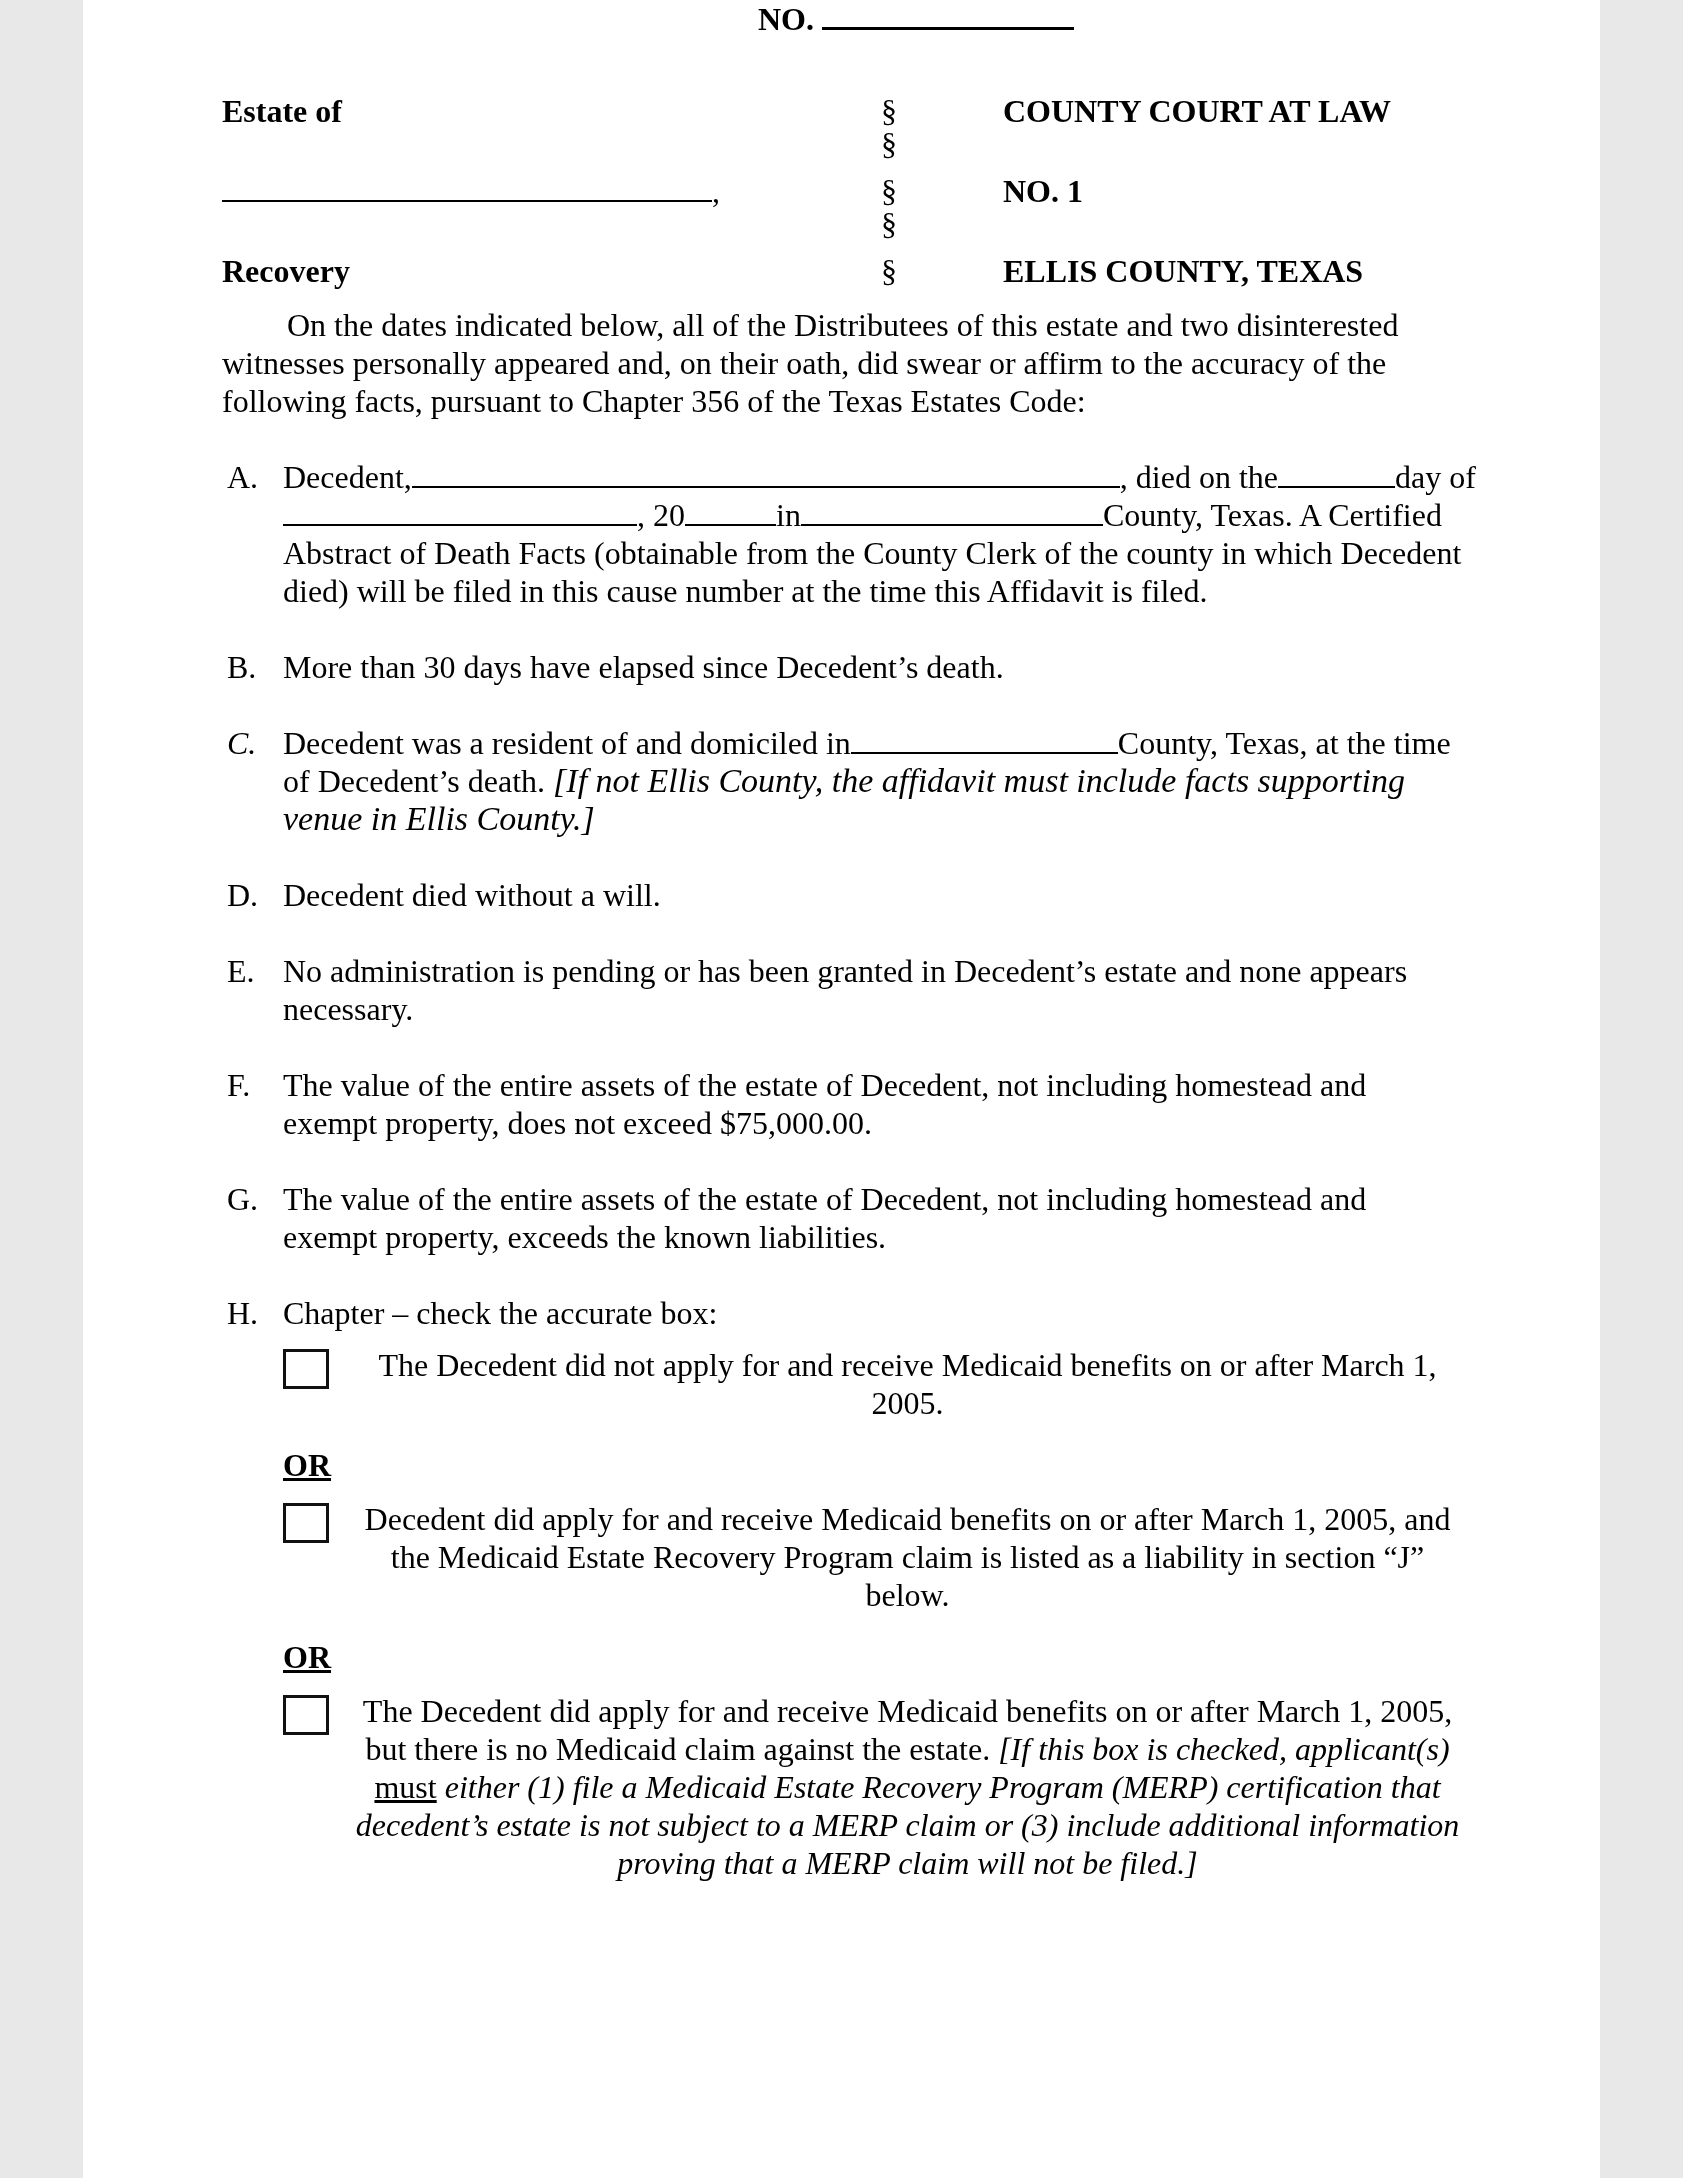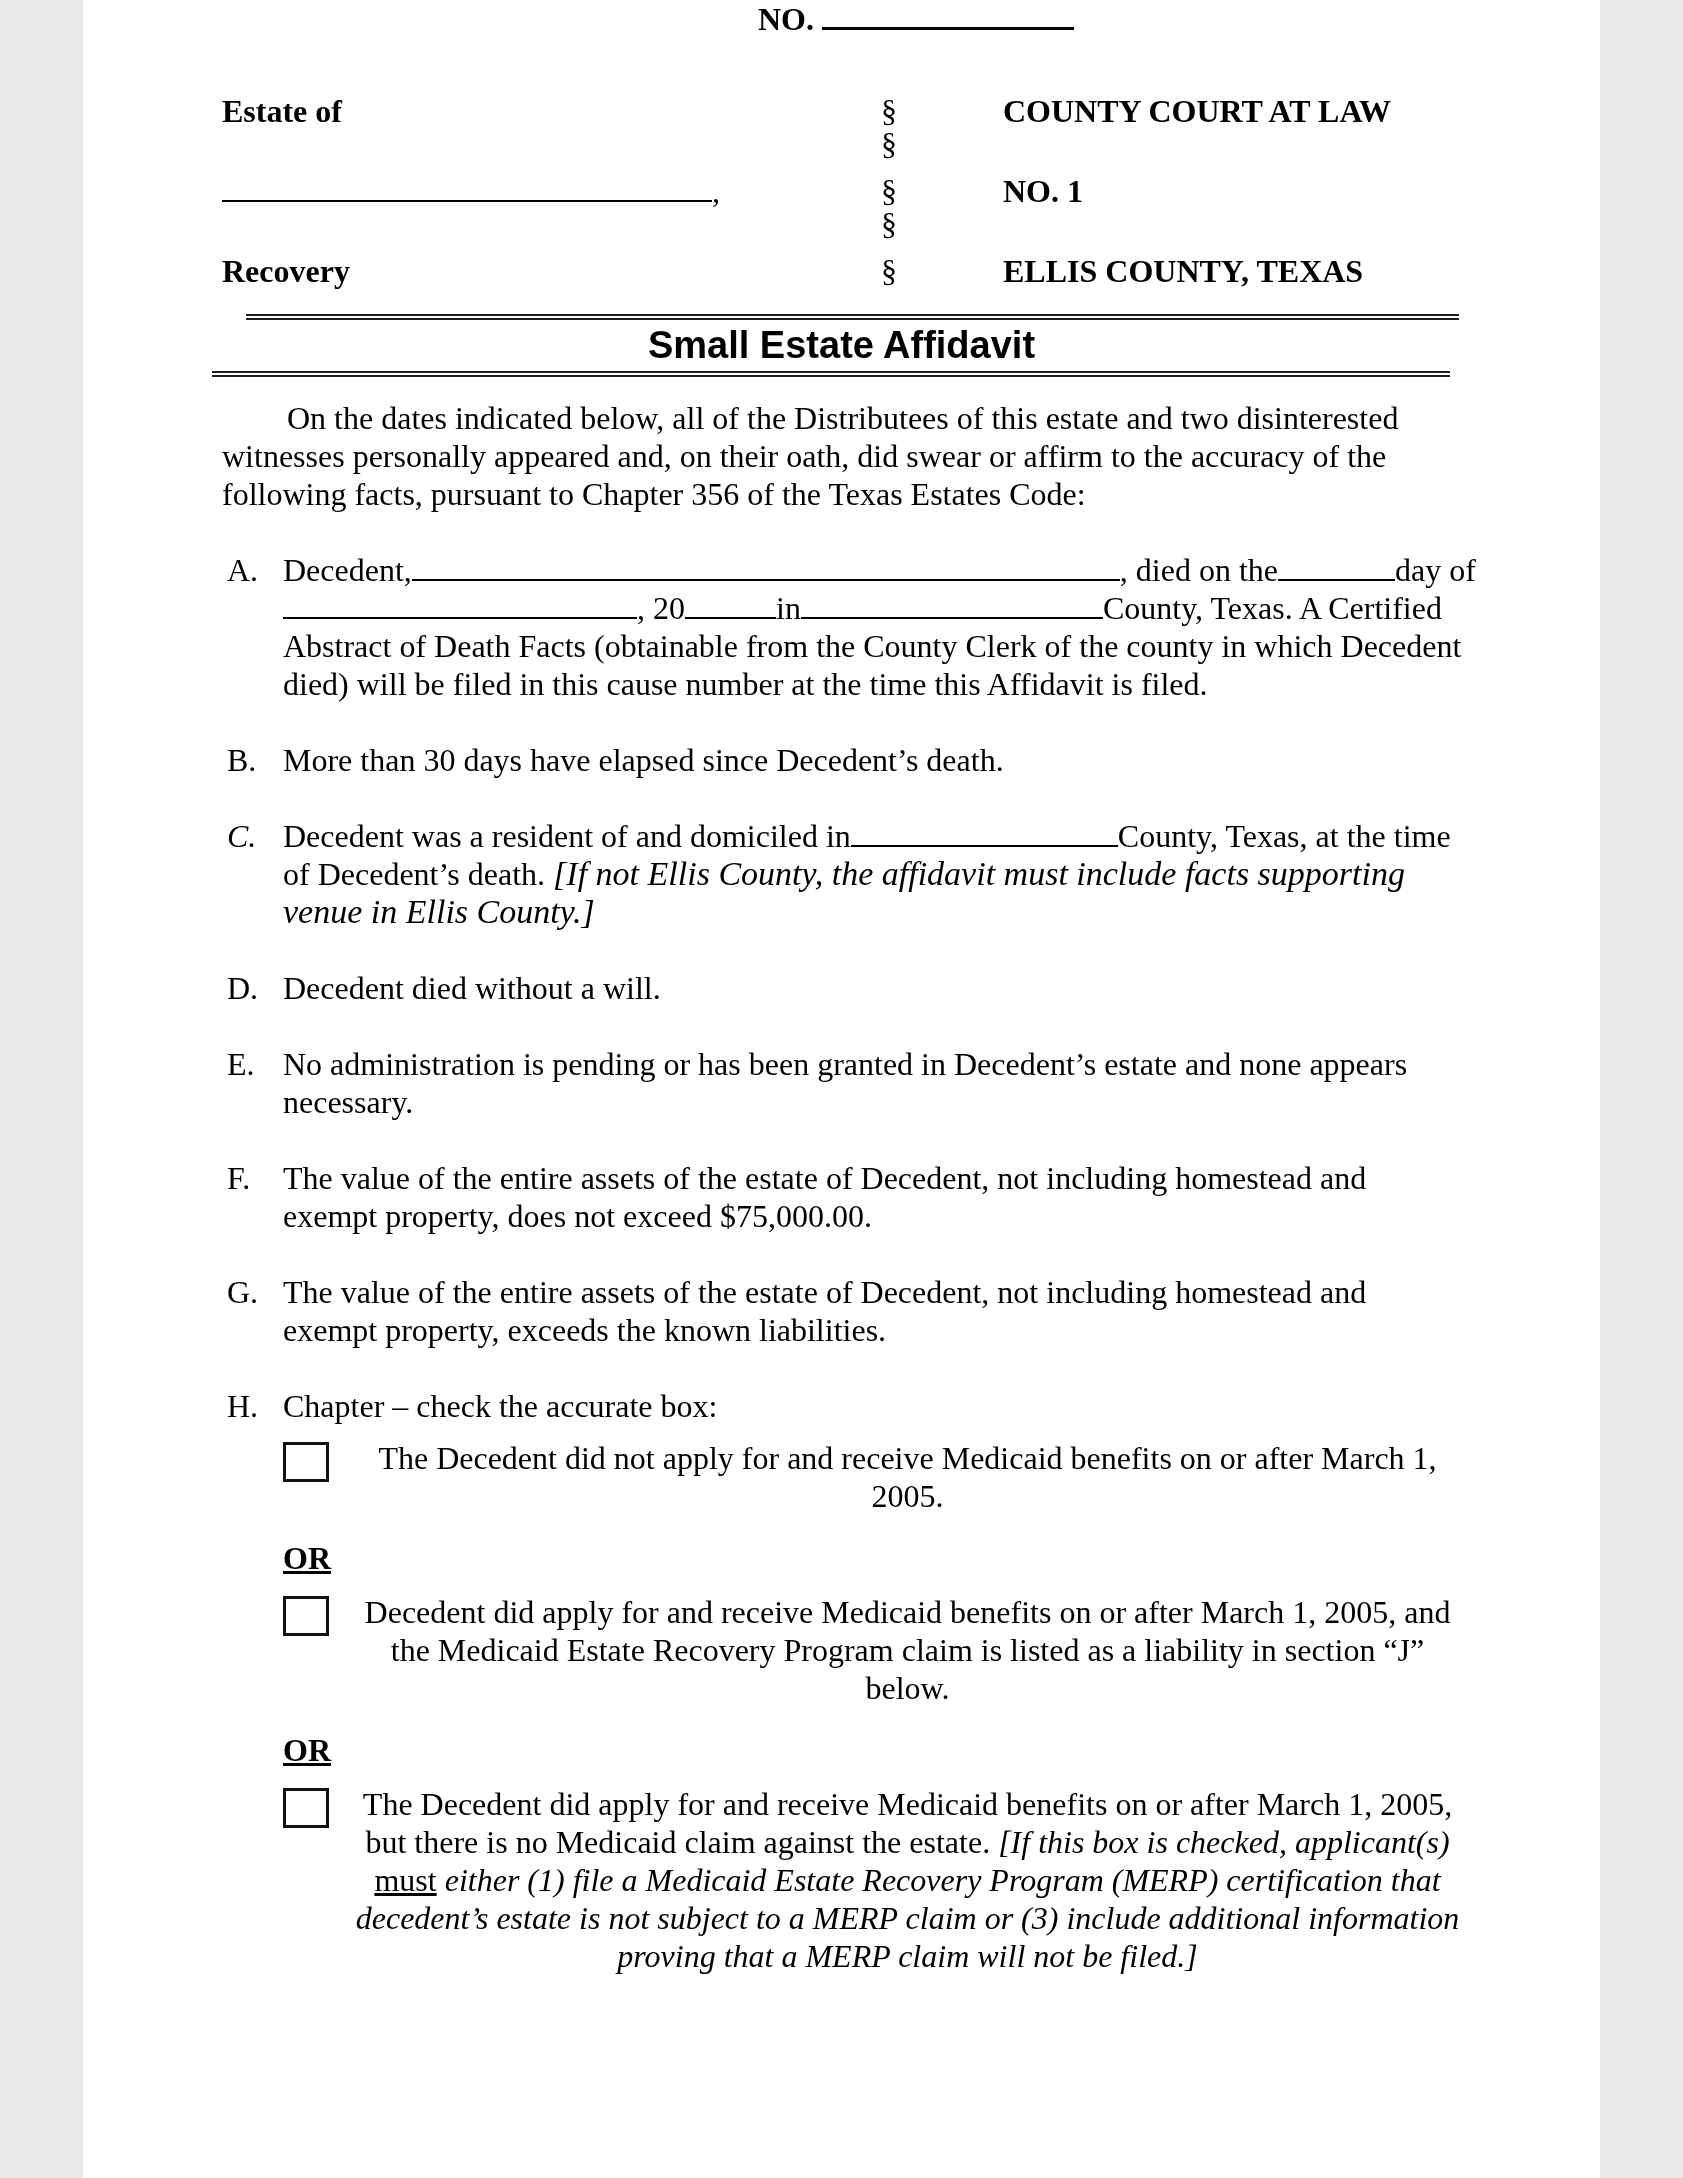--- a/index.html
+++ b/index.html
@@ -105,25 +105,20 @@
       <div class="cap-c2">§</div>
       <div class="cap-c3"></div>
     </div>
     <div class="cap-row">
       <div class="cap-c1 b">Recovery</div>
       <div class="cap-c2">§</div>
       <div class="cap-c3 b">ELLIS COUNTY, TEXAS</div>
     </div>
   </div>
 
-  <div class="title-block">
-    <div class="rule rule-top"></div>
-    <div class="doc-title">Small Estate Affidavit</div>
-    <div class="rule rule-bottom"></div>
-  </div>
 
   <p class="intro">On the dates indicated below, all of the Distributees of this estate and two disinterested witnesses personally appeared and, on their oath, did swear or affirm to the accuracy of the following facts, pursuant to Chapter 356 of the Texas Estates Code:</p>
 
   <div class="items">
 
     <div class="item">
       <div class="item-letter">A.</div>
       <div class="item-body">
         <div class="fline">
           <span>Decedent,</span><span class="blank w715"></span><span>, died on the</span><span class="blank w118"></span><span>day of</span>

